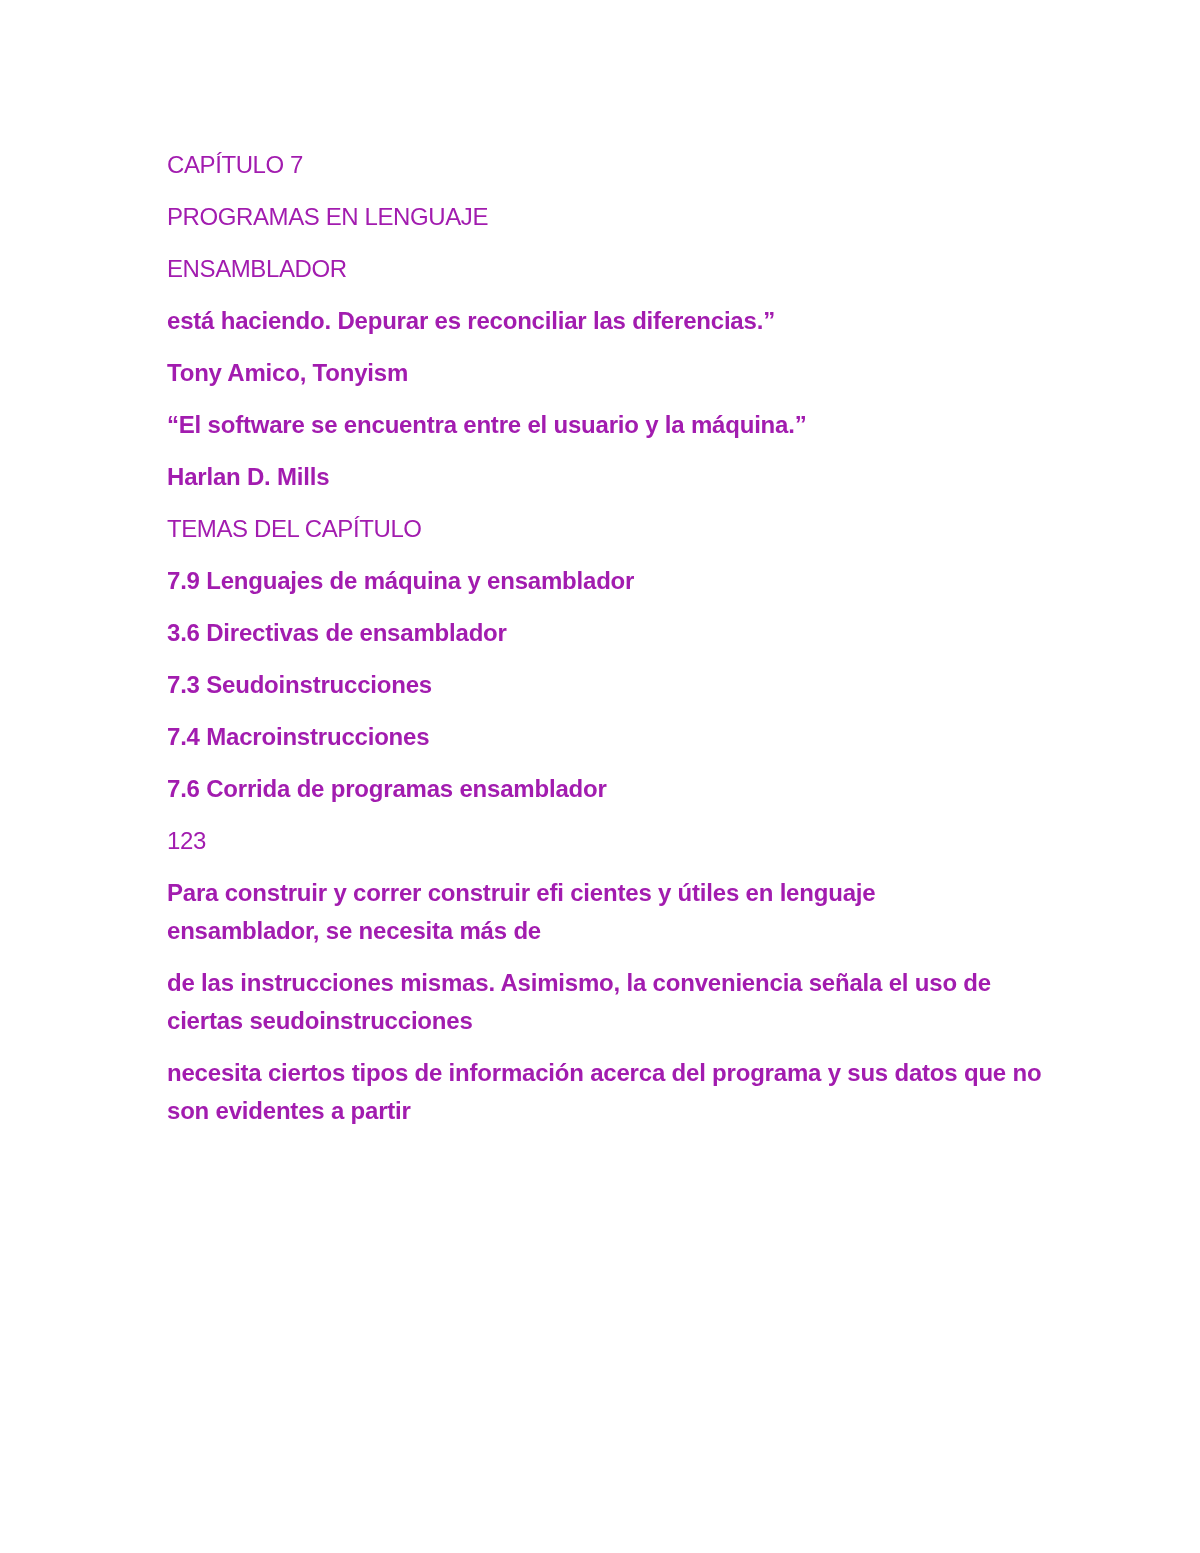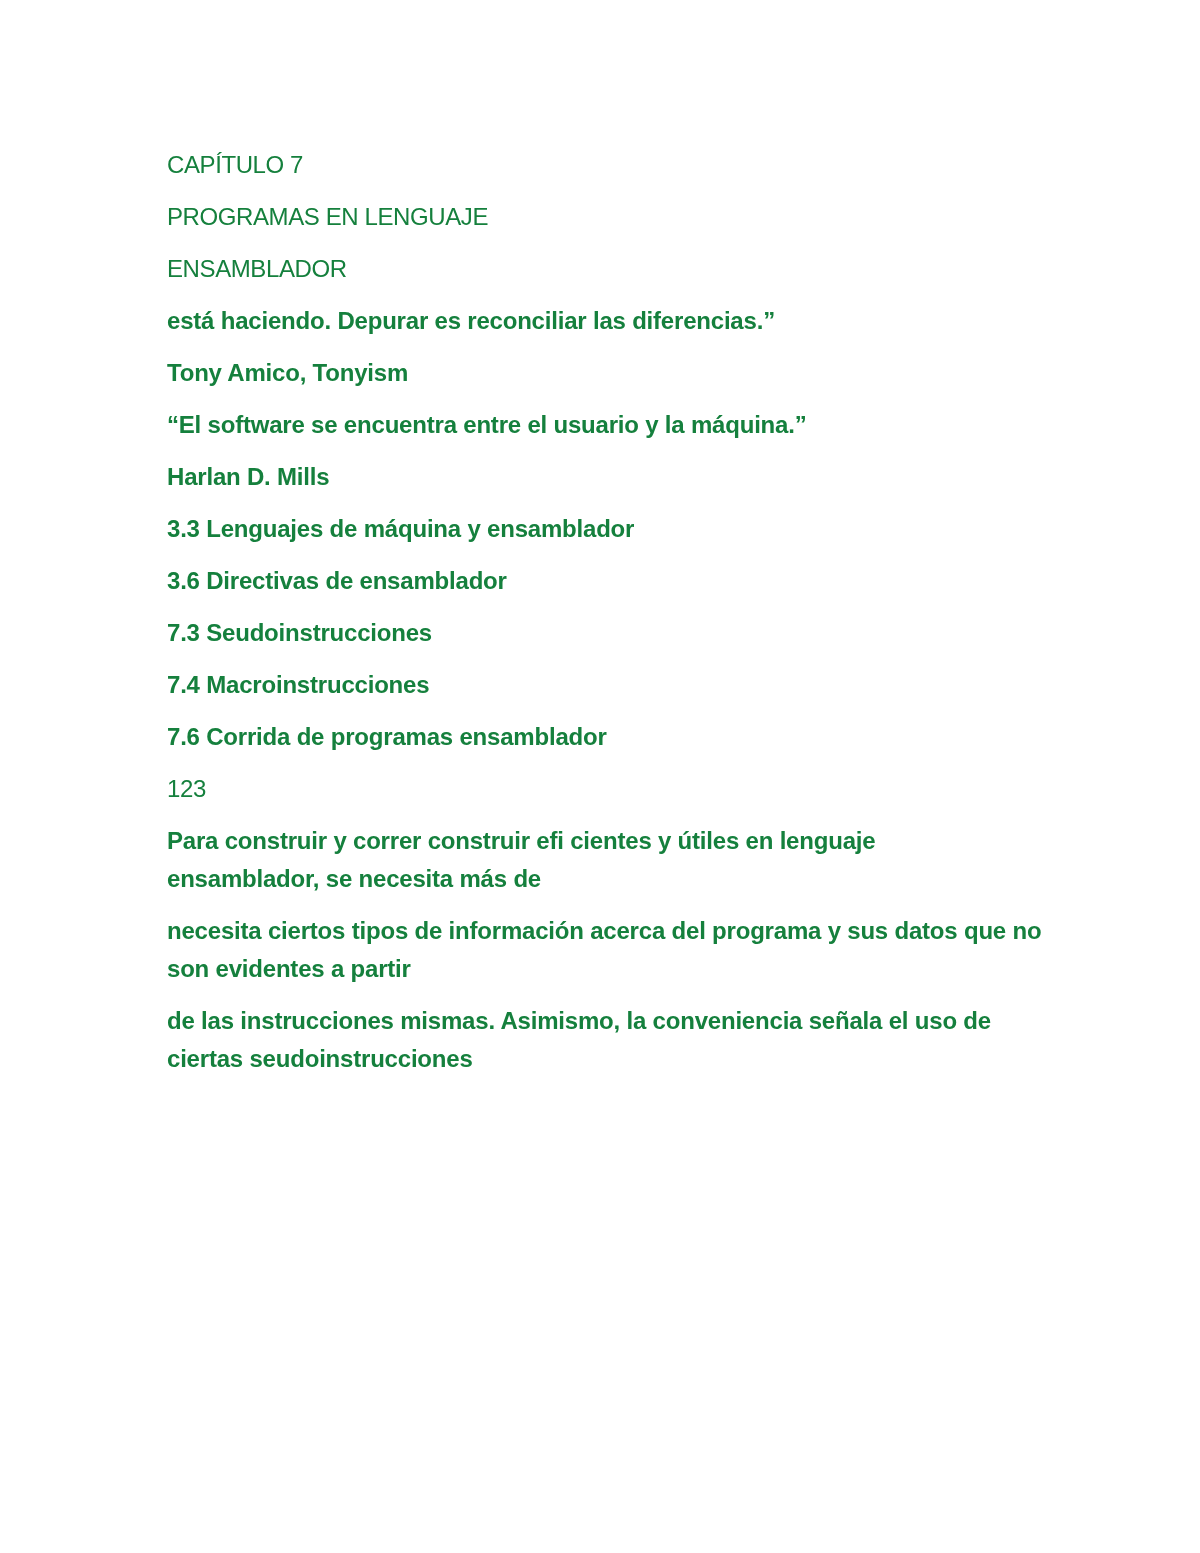--- a/index.html
+++ b/index.html
@@ -8,21 +8,21 @@
     background: #ffffff;
   }
   .page {
     position: relative;
     width: 1200px;
     height: 1553px;
     box-sizing: border-box;
     background: #ffffff;
     padding: 146px 40px 0 167px;
     font-family: "Liberation Sans", "DejaVu Sans", sans-serif;
-    color: #15803d;
+    color: #a21caf;
     overflow: hidden;
   }
   .line {
     margin: 0 0 14px 0;
     font-size: 24px;
     line-height: 38px;
     font-weight: 600;
     white-space: pre-line;
     letter-spacing: -0.2px;
   }
@@ -44,37 +44,38 @@
 
 
   <p class="line">está haciendo. Depurar es reconciliar las diferencias.”</p>
 
   <p class="line">Tony Amico, Tonyism</p>
 
   <p class="line">“El software se encuentra entre el usuario y la máquina.”</p>
 
   <p class="line">Harlan D. Mills</p>
 
+  <p class="line caps">TEMAS DEL CAPÍTULO</p>
 
-  <p class="line">3.3 Lenguajes de máquina y ensamblador</p>
+  <p class="line">7.9 Lenguajes de máquina y ensamblador</p>
 
   <p class="line">3.6 Directivas de ensamblador</p>
 
   <p class="line">7.3 Seudoinstrucciones</p>
 
   <p class="line">7.4 Macroinstrucciones</p>
 
 
   <p class="line">7.6 Corrida de programas ensamblador</p>
 
   <p class="line caps">123</p>
 
   <p class="line">Para construir y correr construir efi cientes y útiles en lenguaje
 ensamblador, se necesita más de</p>
 
 
+  <p class="line">de las instrucciones mismas. Asimismo, la conveniencia señala el uso de
+ciertas seudoinstrucciones</p>
+
   <p class="line">necesita ciertos tipos de información acerca del programa y sus datos que no
 son evidentes a partir</p>
-
-  <p class="line">de las instrucciones mismas. Asimismo, la conveniencia señala el uso de
-ciertas seudoinstrucciones</p>
 
 </div>
 
 </body></html>

